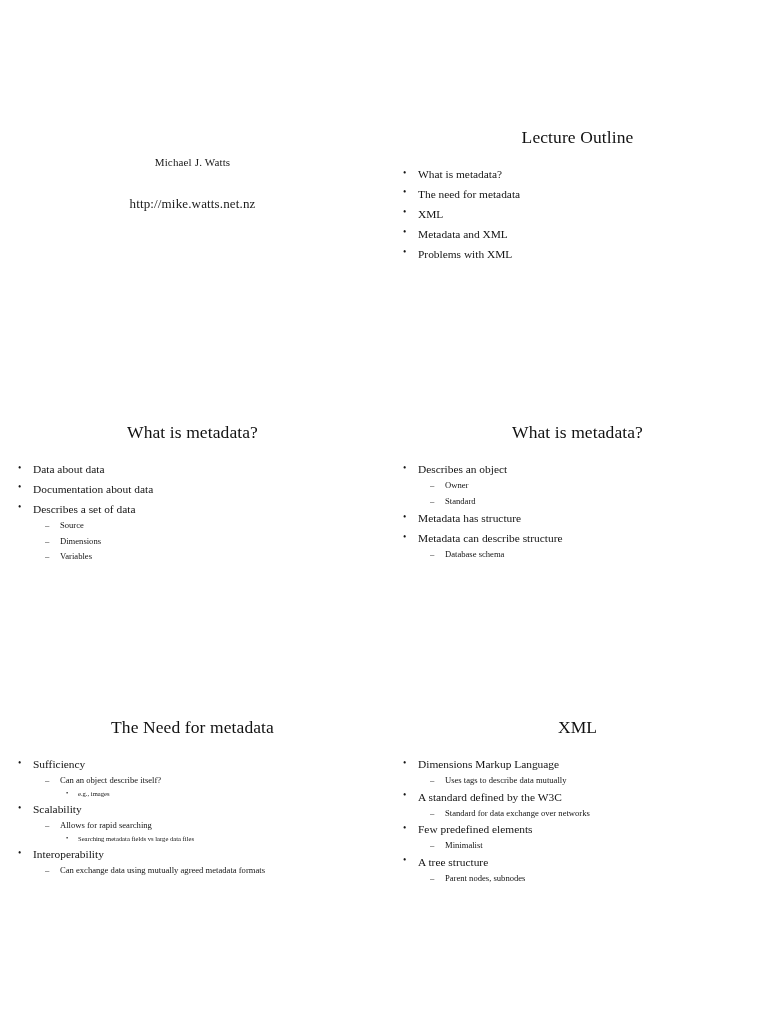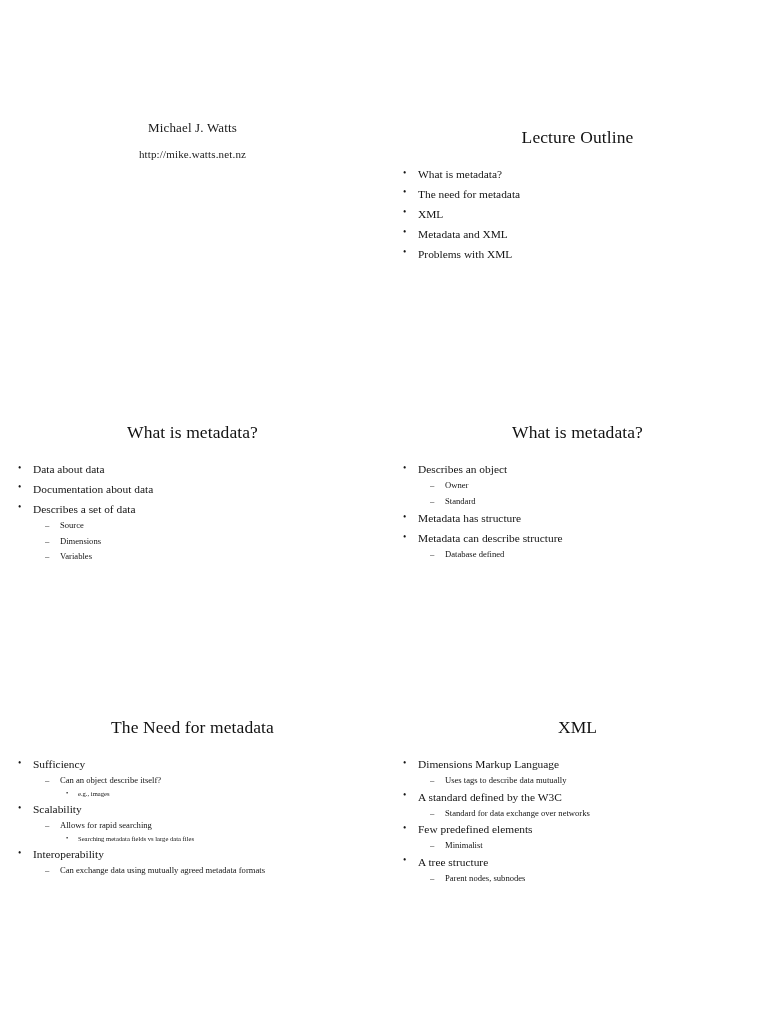--- a/index.html
+++ b/index.html
@@ -42,29 +42,29 @@
     white-space: nowrap;
   }
 
   
   .title-slide .slide-title {
     padding-top: 58px;
     font-size: 18px;
   }
   .byline {
     text-align: center;
-    font-size: 13px;
-    margin-top: 15px;
+    font-size: 11px;
+    margin-top: 51px;
     color: #1a1a1a;
     letter-spacing: 0.15px;
   }
   .url {
     text-align: center;
-    font-size: 11px;
-    margin-top: 12px;
+    font-size: 13px;
+    margin-top: 28px;
     color: #1a1a1a;
     letter-spacing: 0.15px;
   }
 
   .bullets {
     list-style: none;
     margin: 0;
     padding: 0;
     margin-top: 19px;
   }
@@ -205,21 +205,21 @@
       <li class="lvl1">
         <span class="mark">•</span>
         <span>Metadata has structure</span>
       </li>
       <li class="lvl1 tight">
         <span class="mark">•</span>
         <span>Metadata can describe structure</span>
       </li>
       <li class="lvl2">
         <span class="mark">–</span>
-        <span>Database defined</span>
+        <span>Database schema</span>
       </li>
     </ul>
   </section>
 
   <section class="slide">
     <h2 class="slide-title">The Need for metadata</h2>
     <ul class="bullets">
       <li class="lvl1 tight">
         <span class="mark">•</span>
         <span>Sufficiency</span>

